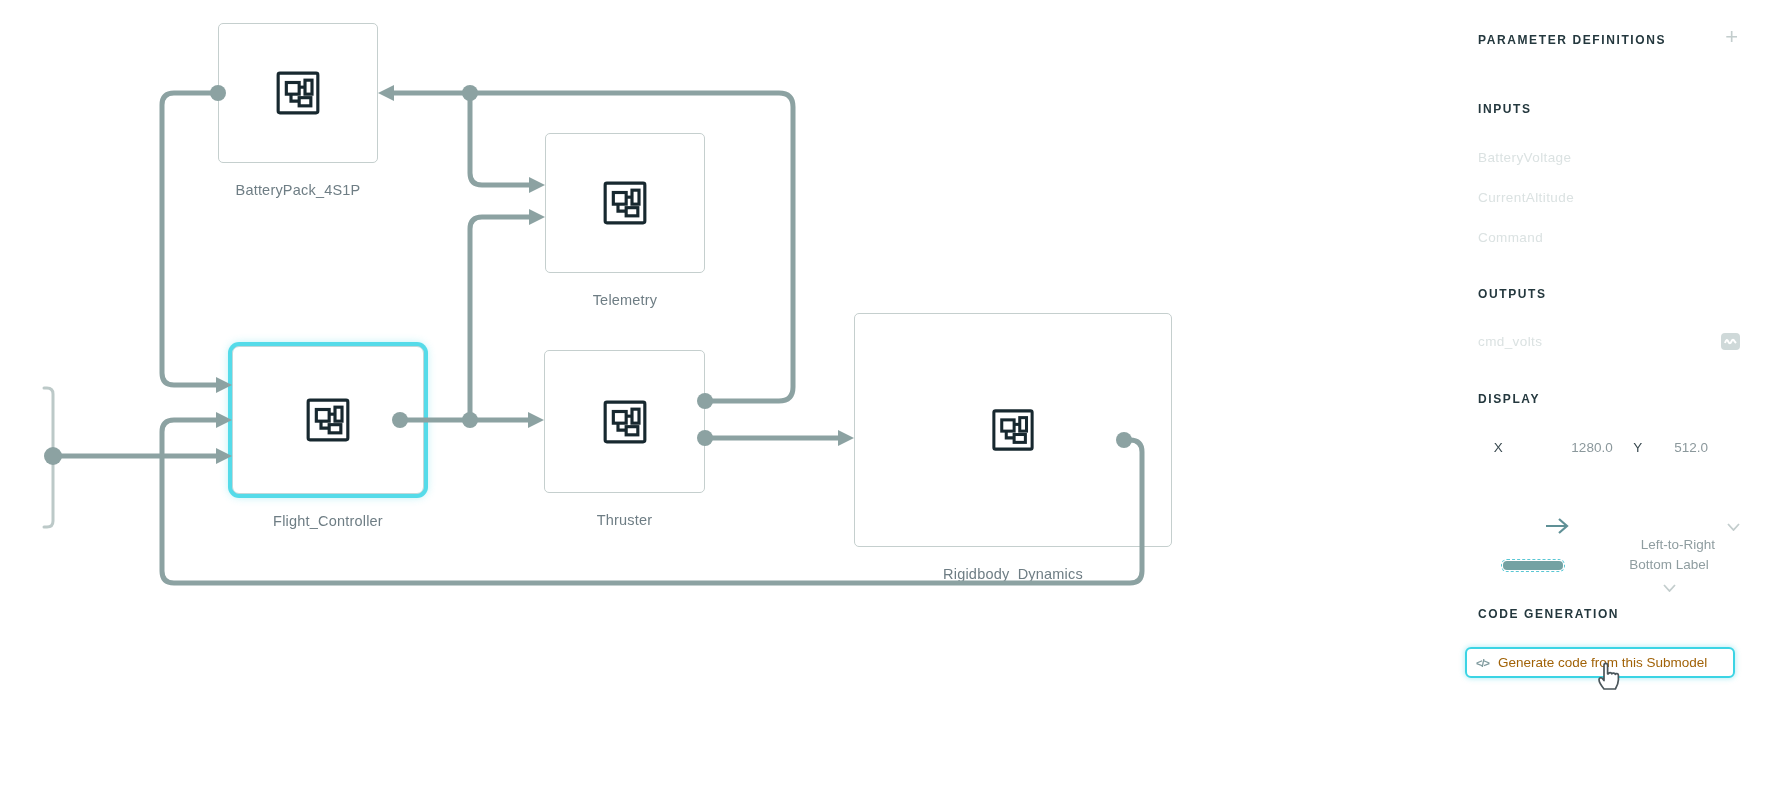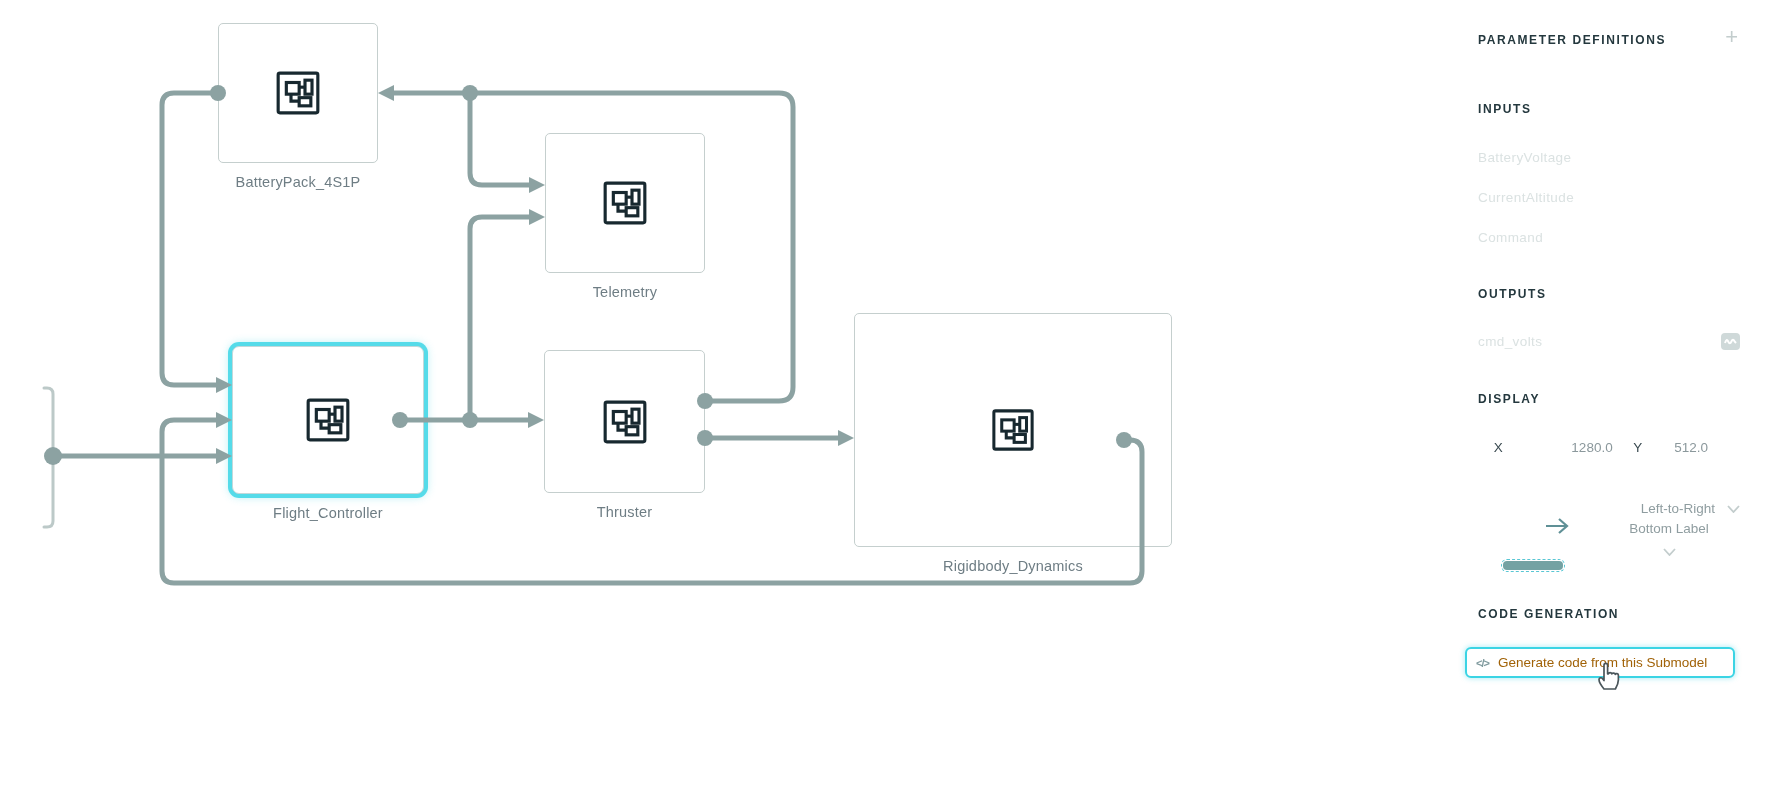--- a/index.html
+++ b/index.html
@@ -13,21 +13,21 @@
   .block-box{
     background:#ffffff;border:1.5px solid #c5cfce;border-radius:5px;
     display:flex;align-items:center;justify-content:center;
     box-sizing:border-box;width:100%;
   }
   .block.selected .block-box{
     border:1px solid #c2d8da;border-radius:7px;
     box-shadow:0 0 0 4px #55dbe9, 0 0 9px 3px rgba(85,219,233,.45);
   }
   .block-label{
-    margin-top:11px;text-align:center;color:#6e7d84;font-size:14.5px;
+    margin-top:19px;text-align:center;color:#6e7d84;font-size:14.5px;
     letter-spacing:.2px;white-space:nowrap;
   }
   .submodel-icon svg{display:block;}
   .submodel-icon path,.submodel-icon rect{
     fill:none;stroke:#17282f;stroke-width:2.7;stroke-linejoin:miter;
   }
   
   #wires{position:absolute;left:0;top:0;pointer-events:none;z-index:5;}
   .wire{fill:none;stroke:#8ca2a2;stroke-width:5;}
   .arrowhead{fill:#8ca2a2;stroke:none;}
@@ -42,21 +42,21 @@
   }
   .ghost-item{color:#dbe2e2;font-size:13.5px;letter-spacing:.4px;}
   .plus-icon{
     position:absolute;right:2px;top:-3px;color:#c3cdcd;font-size:22px;
     font-weight:300;line-height:20px;cursor:pointer;
   }
   .row{display:flex;align-items:center;text-align:right;}
   .xy-label{color:#3a4a50;font-size:13.5px;}
   .xy-value{color:#8b989c;font-size:13.5px;margin-left:32px;}
   .dd-row{position:absolute;left:120px;width:142px;display:flex;align-items:center;justify-content:flex-end;gap:12px;}
-  .dd-label{color:#8f9da0;font-size:13.5px;white-space:nowrap;}
+  .dd-label{color:#8f9da0;font-size:13.5px;white-space:nowrap;margin-top:36px;}
   .chevron svg{display:block;}
   .swatch{
     position:absolute;left:25px;width:60px;height:9px;background:#74a2a3;
     border-radius:4px;outline:1px dashed #59c7d4;outline-offset:1px;
   }
   .gen-button{
     position:absolute;left:-13px;top:647px;width:270px;height:31px;
     background:#ffffff;border:2px solid #3bd4e4;border-radius:6px;
     box-sizing:border-box;display:flex;align-items:center;gap:9px;
     padding:0 0 0 9px;cursor:pointer;box-shadow:0 0 5px 1px rgba(59,212,228,.35);

